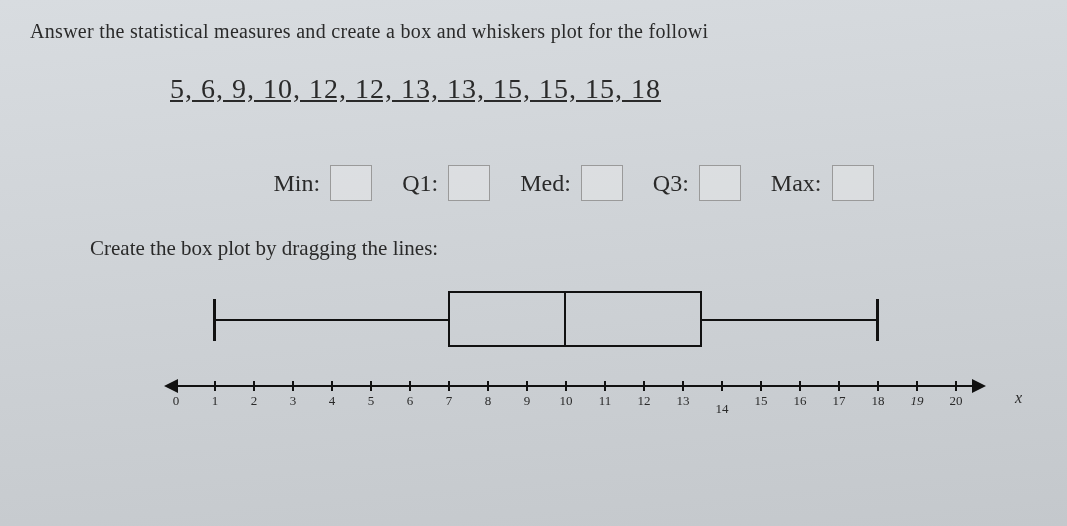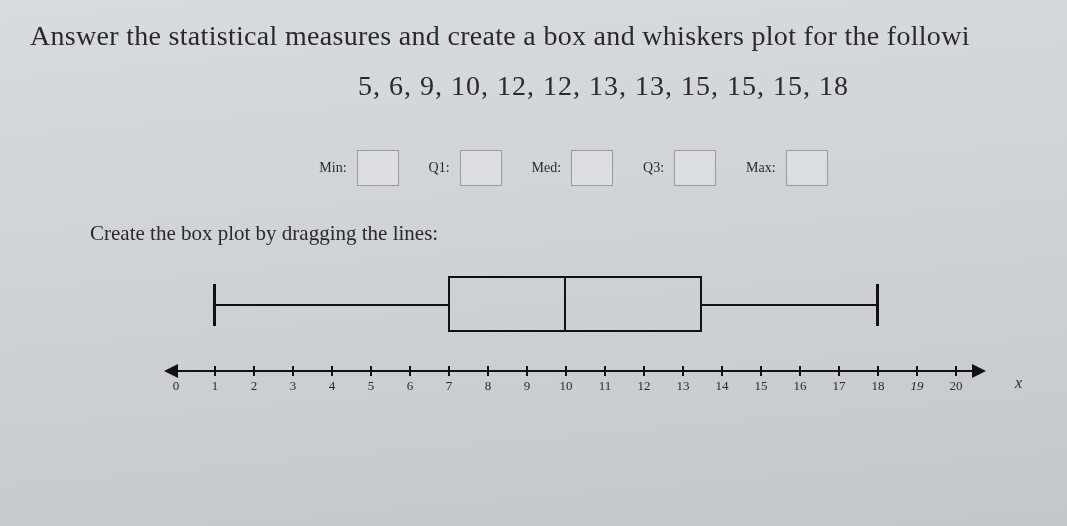--- a/index.html
+++ b/index.html
@@ -7,39 +7,39 @@
       width: 1067px;
       height: 526px;
       background: linear-gradient(175deg, #d8dce0 0%, #c4c8cc 100%);
       font-family: Georgia, 'Times New Roman', serif;
       color: #2a2a2a;
       padding: 20px 30px;
       overflow: hidden;
       position: relative;
     }
     .instruction {
-      font-size: 28px;
-      margin-bottom: 18px;
+      font-size: 20px;
+      margin-bottom: 30px;
       letter-spacing: 0.3px;
     }
     .data-row {
       font-size: 28px;
-      text-align: center;
-      margin: 0 0 48px 140px;
+      margin: 0 0 60px 140px;
       letter-spacing: 1px;
+      text-decoration: underline;
     }
     .stats-row {
       display: flex;
       justify-content: center;
       align-items: center;
       gap: 10px;
       margin: 0 0 35px 60px;
     }
     .stat-label {
-      font-size: 14px;
+      font-size: 24px;
       margin-left: 20px;
     }
     .stat-box {
       width: 42px;
       height: 36px;
       border: 1px solid #9a9a9a;
       background: rgba(240,240,240,0.35);
       display: inline-block;
     }
     .create-label {
@@ -198,21 +198,21 @@
       <div class="tick-label" style="left: 357px;">9</div>
       <div class="tick" style="left: 395px;"></div>
       <div class="tick-label" style="left: 396px;">10</div>
       <div class="tick" style="left: 434px;"></div>
       <div class="tick-label" style="left: 435px;">11</div>
       <div class="tick" style="left: 473px;"></div>
       <div class="tick-label" style="left: 474px;">12</div>
       <div class="tick" style="left: 512px;"></div>
       <div class="tick-label" style="left: 513px;">13</div>
       <div class="tick" style="left: 551px;"></div>
-      <div class="tick-label" style="left: 552px;">14</div>
+      <div class="tick-label" style="left: 552px; margin-top: 8px;">14</div>
       <div class="tick" style="left: 590px;"></div>
       <div class="tick-label" style="left: 591px;">15</div>
       <div class="tick" style="left: 629px;"></div>
       <div class="tick-label" style="left: 630px;">16</div>
       <div class="tick" style="left: 668px;"></div>
       <div class="tick-label" style="left: 669px;">17</div>
       <div class="tick" style="left: 707px;"></div>
       <div class="tick-label" style="left: 708px; font-family: Liberation Serif, serif;">18</div>
       <div class="tick" style="left: 746px;"></div>
       <div class="tick-label" style="left: 747px; font-style: italic;">19</div>

